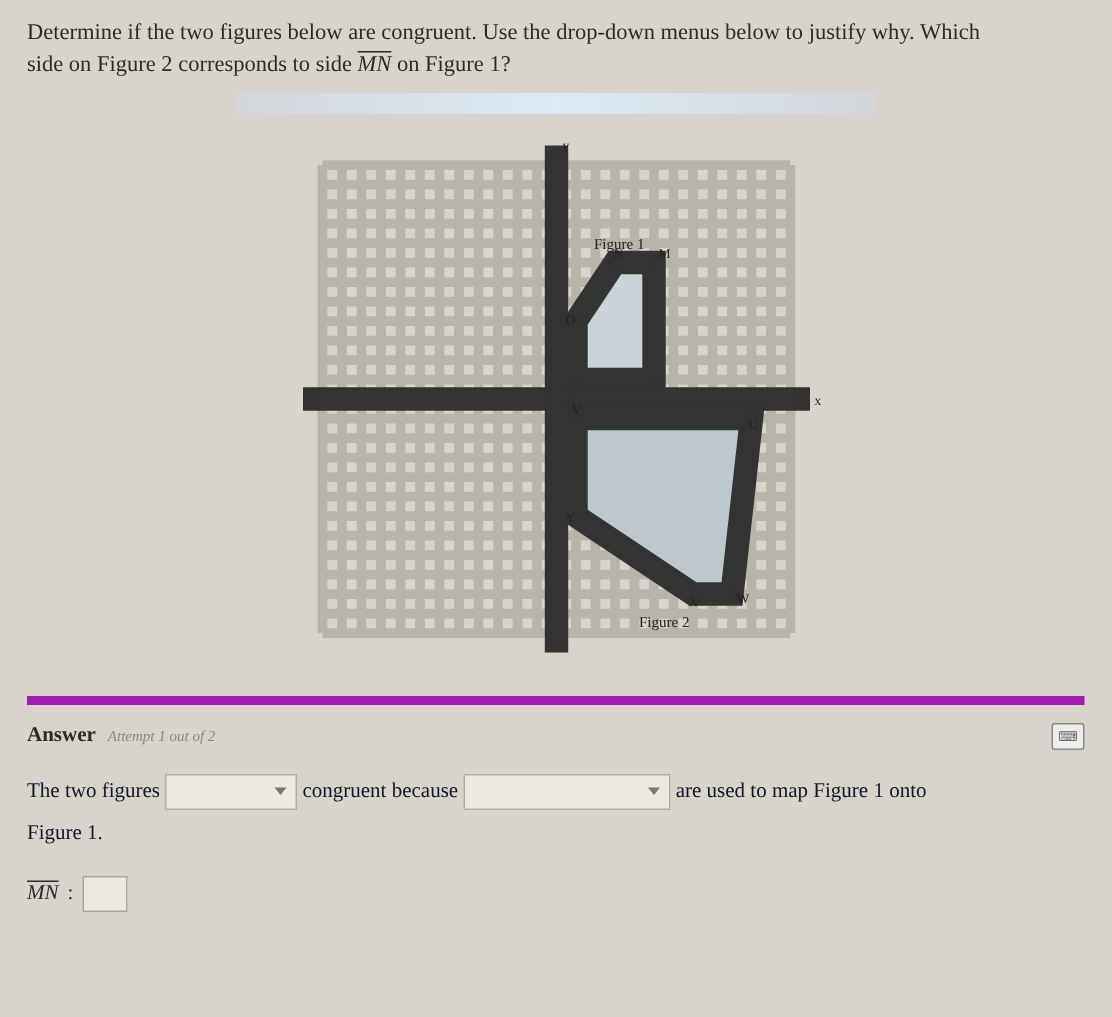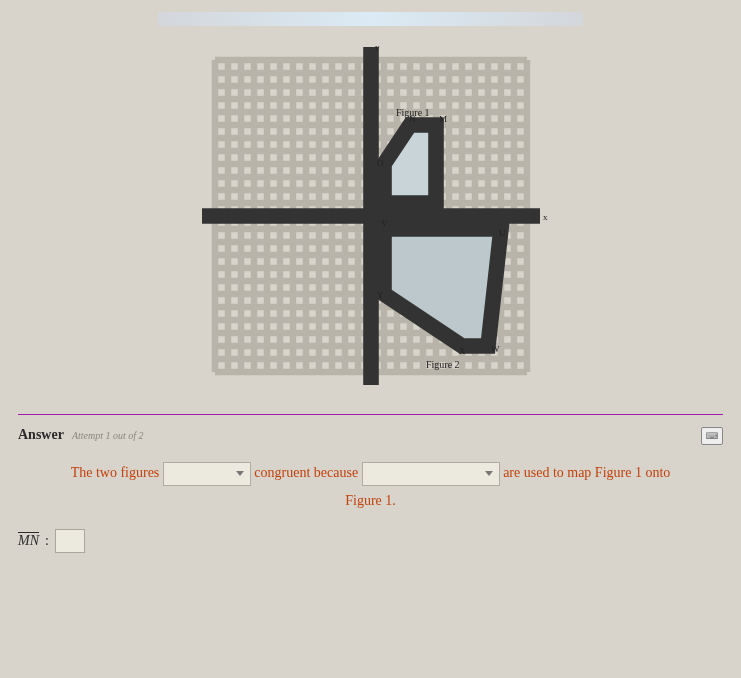--- a/index.html
+++ b/index.html
@@ -40,21 +40,21 @@
   .grid-line { stroke: #b8b4aa; stroke-width: 0.5; }
   .axis-line { stroke: #333; stroke-width: 1.2; }
   .axis-arrow { fill: #333; }
   .poly1 { fill: #c8d4d8; stroke: #333; stroke-width: 1.2; }
   .poly2 { fill: #bcc8cc; stroke: #333; stroke-width: 1.2; }
   .pt { fill: #333; }
   .lab { font-size: 9px; fill: #222; font-family: serif; }
   .figlab { font-size: 10px; fill: #222; font-family: serif; }
 
   .answer-block {
-    border-top: 1px solid #a21caf;
+    border-top: 6px solid #a21caf;
     padding-top: 12px;
     margin-top: 10px;
   }
   .answer-row1 {
     display: flex;
     align-items: baseline;
     gap: 8px;
     margin-bottom: 14px;
   }
   .answer-label { font-weight: bold; font-size: 14px; color: #2b2b2b; }
@@ -64,24 +64,23 @@
     width: 20px; height: 16px;
     border: 1px solid #888;
     border-radius: 2px;
     background: #eee;
     display: flex; align-items:center; justify-content:center;
     font-size: 9px; color:#666;
     cursor: pointer;
   }
   .sentence {
     font-size: 14px;
-    color: #c2410c;
+    color: #0f172a;
     line-height: 2;
     margin-bottom: 10px;
-    text-align: center;
   }
   .dropdown {
     display: inline-flex;
     align-items: center;
     min-width: 70px;
     height: 22px;
     border: 1px solid #b0aca2;
     background: #eceade;
     padding: 0 6px 0 10px;
     font-size: 12px;
@@ -110,20 +109,24 @@
     width: 28px; height: 22px;
     border: 1px solid #aaa69c;
     background: #eceade;
   }
 </style>
 </head>
 <body>
 
 <div class="page">
 
+  <div class="question">
+    <span>Determine if the two figures below are congruent. Use the drop-down menus below to justify why. Which</span><br>
+    <span>side on Figure 2 corresponds to side </span><span class="math-var" style="text-decoration:overline">MN</span><span> on Figure 1?</span>
+  </div>
 
   <div class="highlight-bar"></div>
 
   <div class="chart-wrap">
     <svg width="360" height="360" viewBox="0 0 360 360">
       <g transform="translate(180,180) scale(13,-13)">
 
         <g>
           <line class="grid-line" x1="-12" y1="-12" x2="-12" y2="12"></line>
             <line class="grid-line" x1="-11" y1="-12" x2="-11" y2="12"></line>

